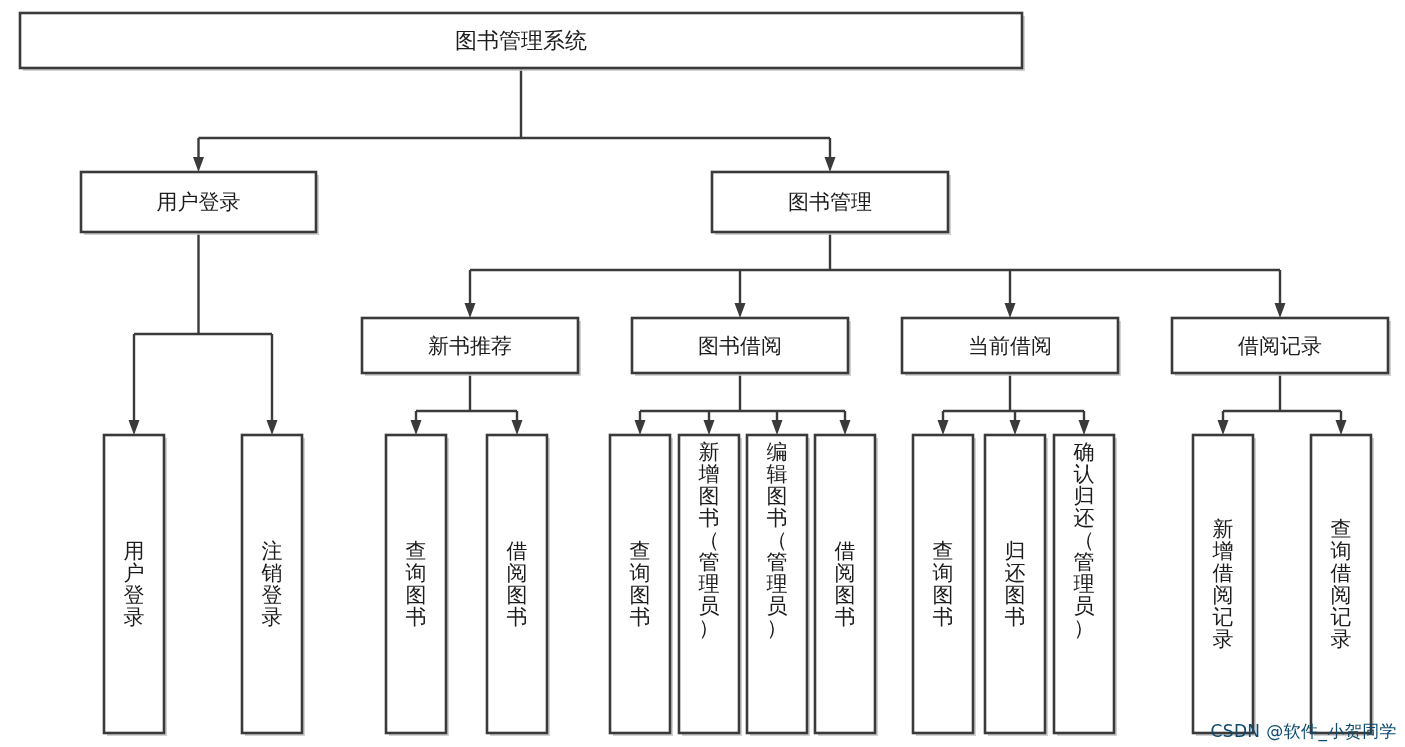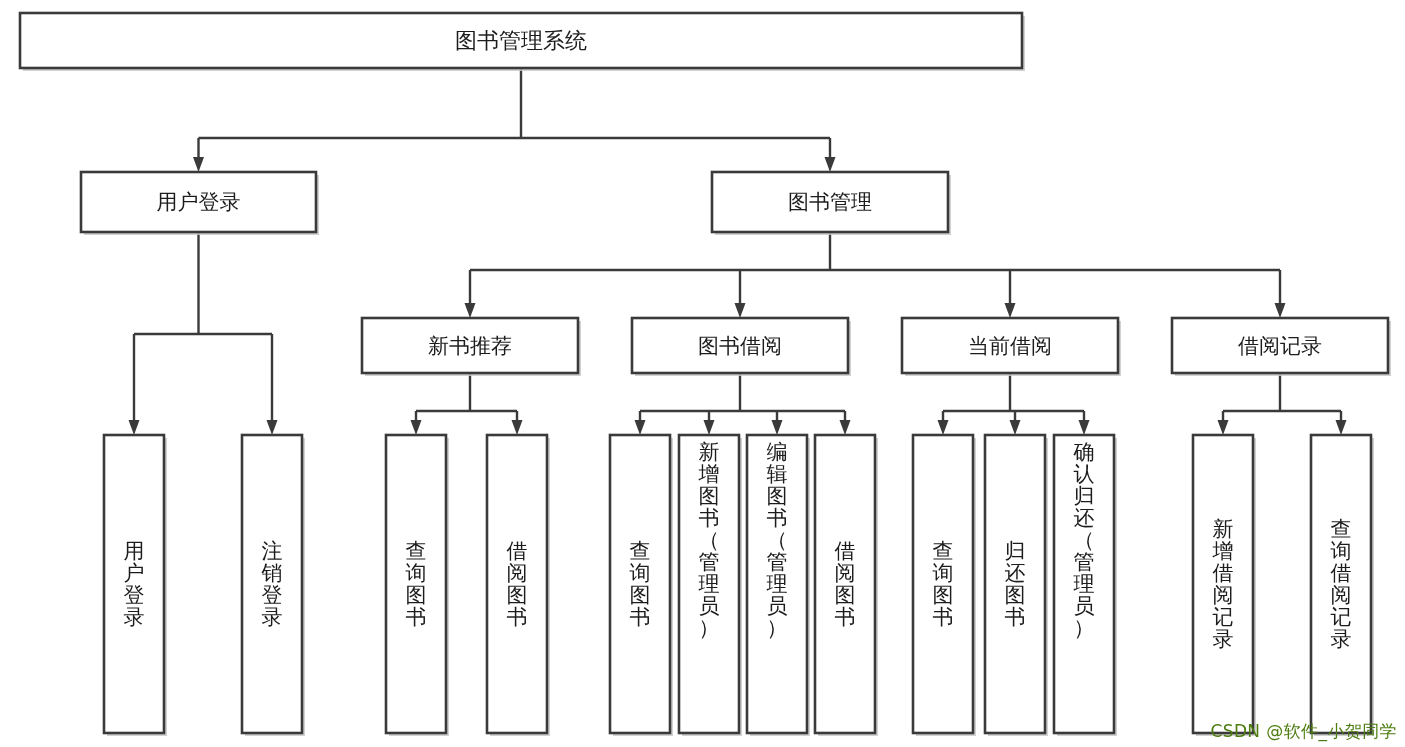--- a/index.html
+++ b/index.html
@@ -85,21 +85,21 @@
   .vlabel.topped {
     justify-content: flex-start;
   }
   
   .watermark {
     position: absolute;
     right: 8px;
     bottom: 4px;
     font-family: "DejaVu Sans", "Liberation Sans", sans-serif;
     font-size: 17px;
-    color: #4d7c0f;
+    color: #0c4a6e;
     letter-spacing: 0.4px;
     white-space: nowrap;
     pointer-events: none;
   }
 </style>
 </head>
 <body>
 
 <div id="diagram-root">
   <svg class="diagram-canvas" viewBox="0 0 1405 747" xmlns="http://www.w3.org/2000/svg">

